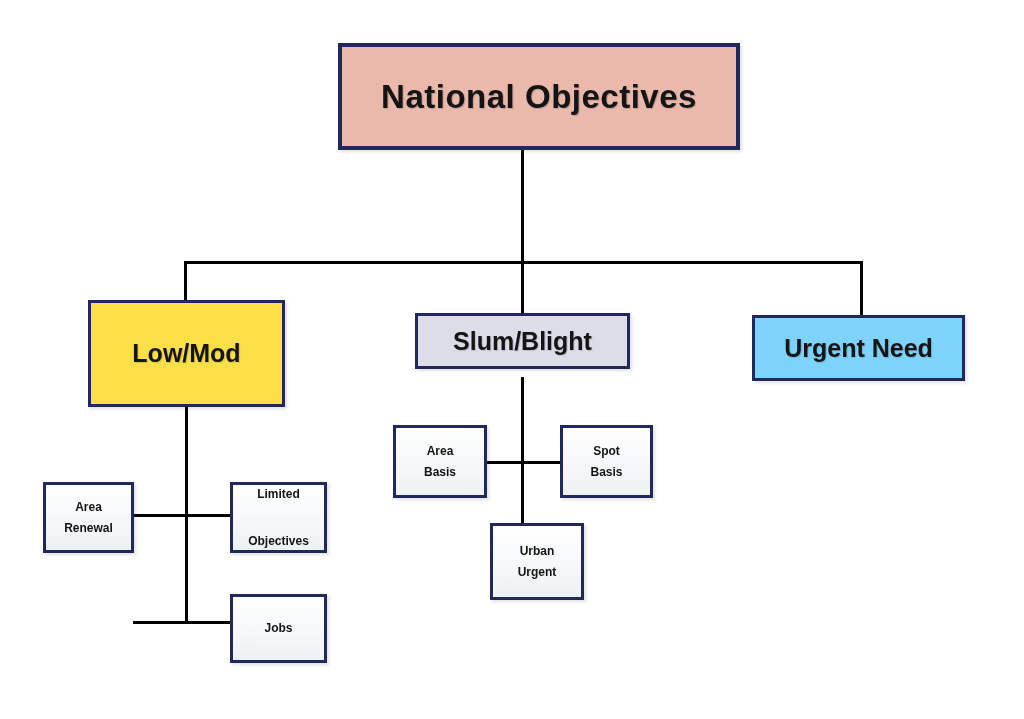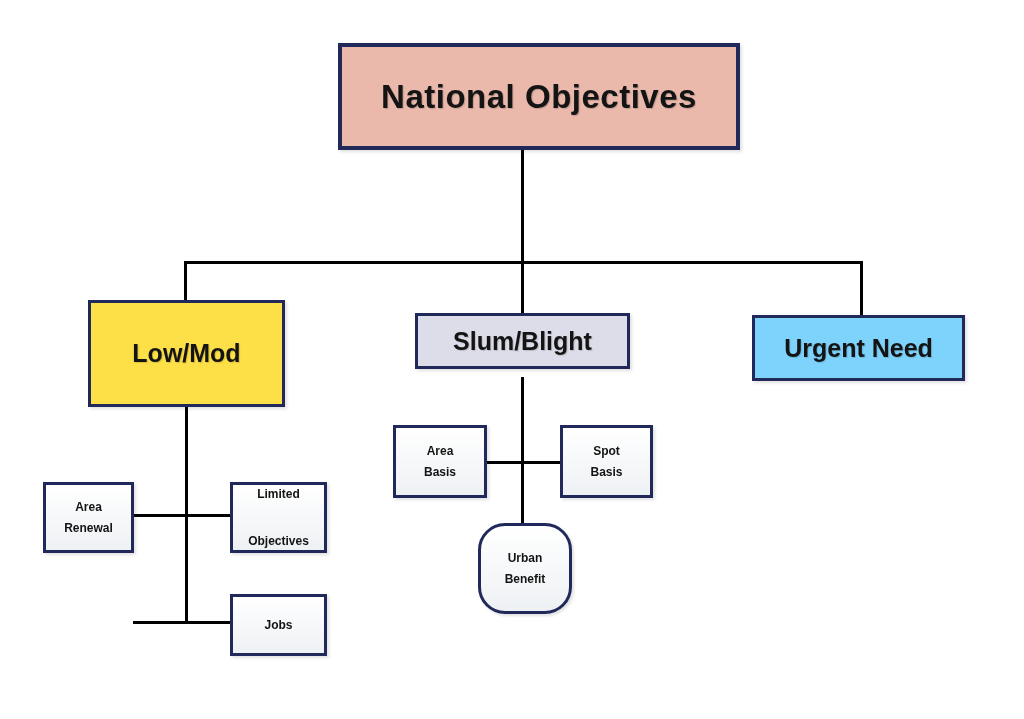--- a/index.html
+++ b/index.html
@@ -22,24 +22,24 @@
   .lvl2{font-size:25px;font-weight:bold;text-shadow:1px 1px 1px rgba(0,0,0,0.15);}
   .node-lowmod{left:88px;top:300px;width:197px;height:107px;line-height:1.7;}
   .node-slum{left:415px;top:313px;width:215px;height:56px;}
   .node-urgent{left:752px;top:315px;width:213px;height:66px;}
   
   .lvl3{font-size:12px;font-weight:600;line-height:1.7;
     background-image:linear-gradient(180deg,#ffffff 0%,#eef1f4 100%);}
   .node-area-benefit{left:43px;top:482px;width:91px;height:71px;}
   .node-limited{left:230px;top:482px;width:97px;height:71px;gap:27px;}
   .node-housing{left:42px;top:594px;width:92px;height:58px;}
-  .node-jobs{left:230px;top:594px;width:97px;height:62px;}
+  .node-jobs{left:230px;top:594px;width:97px;height:69px;}
   .node-area-basis{left:393px;top:425px;width:94px;height:73px;}
   .node-spot-basis{left:560px;top:425px;width:93px;height:73px;}
-  .node-urban{left:478px;top:523px;width:94px;height:91px;border-radius:27px;}
+  .node-urban{left:490px;top:523px;width:94px;height:77px;}
   
   .line{position:absolute;background:#000000;}
   .l-v-top{left:521px;top:150px;width:3px;height:163px;}
   .l-h-main{left:184px;top:261px;width:679px;height:3px;}
   .l-v-left{left:184px;top:261px;width:3px;height:41px;}
   .l-v-right{left:860px;top:261px;width:3px;height:56px;}
   .l-v-lowmod{left:185px;top:405px;width:3px;height:219px;}
   .l-h-ab-lc{left:133px;top:514px;width:98px;height:3px;}
   .l-h-h-j{left:133px;top:621px;width:98px;height:3px;}
   .l-v-slum{left:521px;top:377px;width:3px;height:147px;}
@@ -96,16 +96,16 @@
     <span class="ln">Basis</span>
   </div>
 
   <div class="node lvl3 node-spot-basis">
     <span class="ln">Spot</span>
     <span class="ln">Basis</span>
   </div>
 
   <div class="node lvl3 node-urban">
     <span class="ln">Urban</span>
-    <span class="ln">Benefit</span>
+    <span class="ln">Urgent</span>
   </div>
 
 </div>
 
 </body></html>

